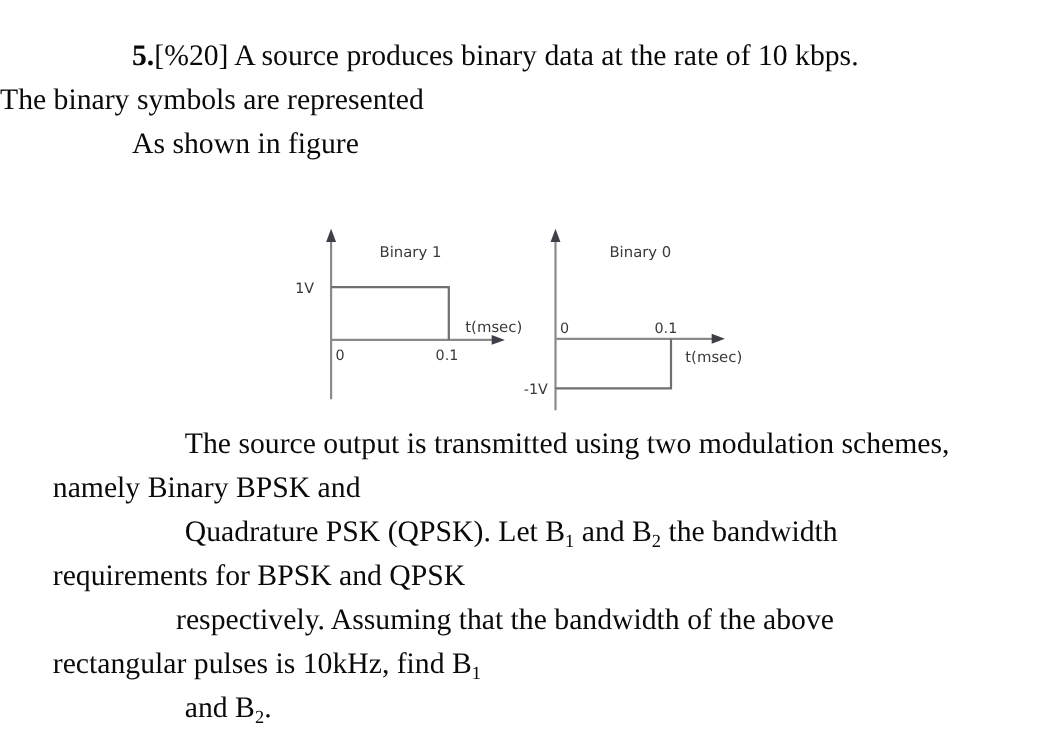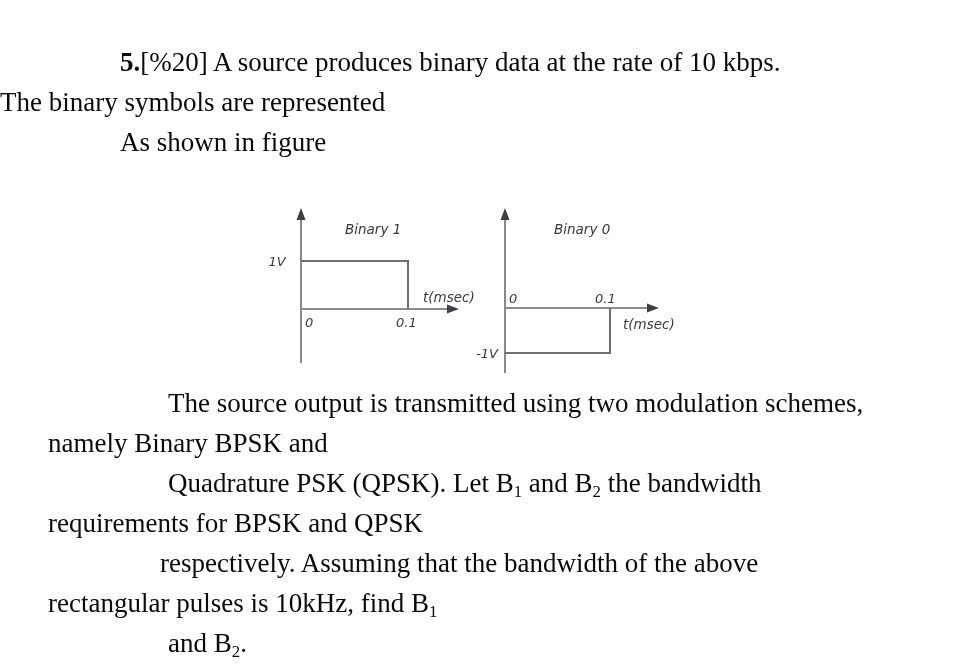--- a/index.html
+++ b/index.html
@@ -46,31 +46,30 @@
     width: 112px;
   }
 
   sub {
     font-size: 0.62em;
     line-height: 0;
     vertical-align: -0.30em;
   }
 
   
-  #para-1 { position: absolute; left: 0;  top: 42px;  width: 922px; }
+  #para-1 { position: absolute; left: 0;  top: 30px;  width: 922px; }
   #para-2 { position: absolute; left: 0;  top: 383px; width: 966px; margin-left: 48px; }
 
   
   .figure {
     position: absolute;
     left: 250px;
     top: 195px;
     width: 460px;
     height: 190px;
-    font-style: italic;
   }
   .figure svg {
     display: block;
   }
 </style>
 </head>
 <body>
 
 <div class="doc">
 

